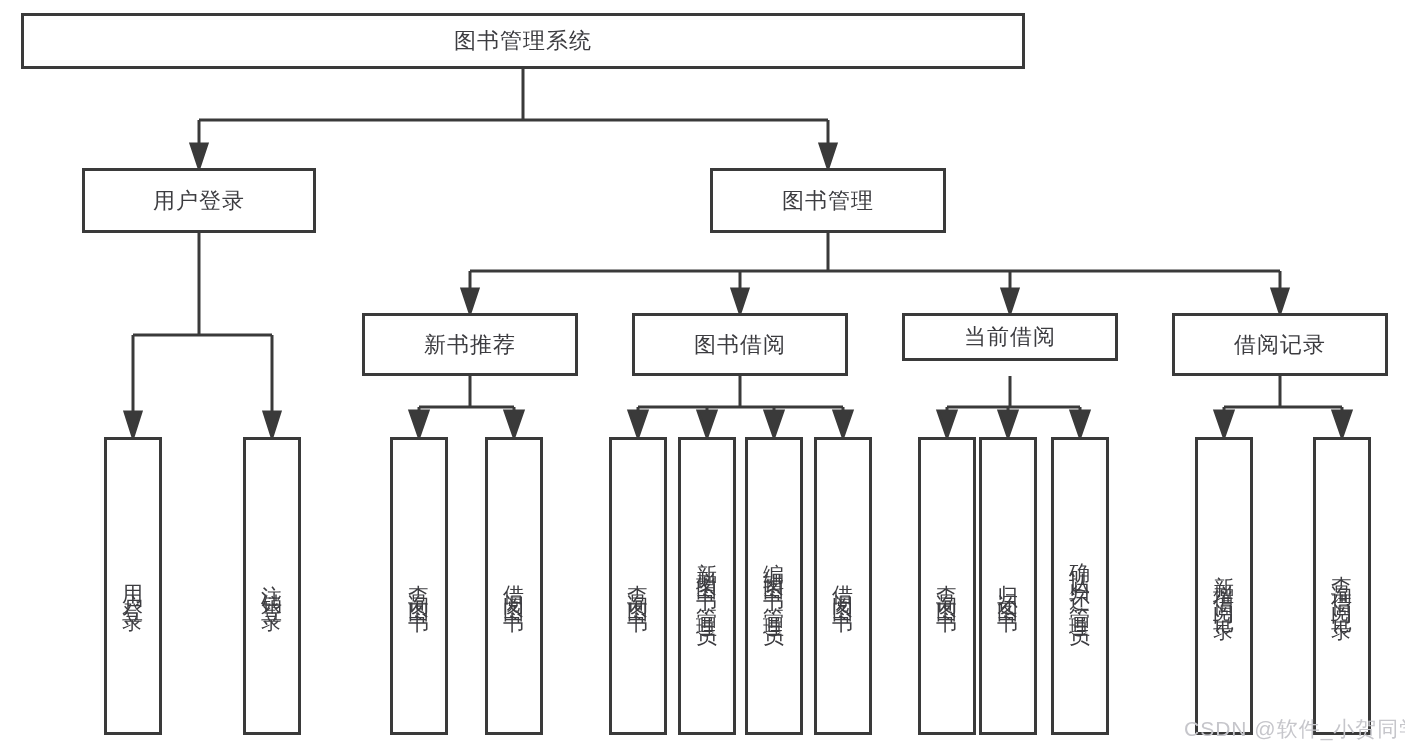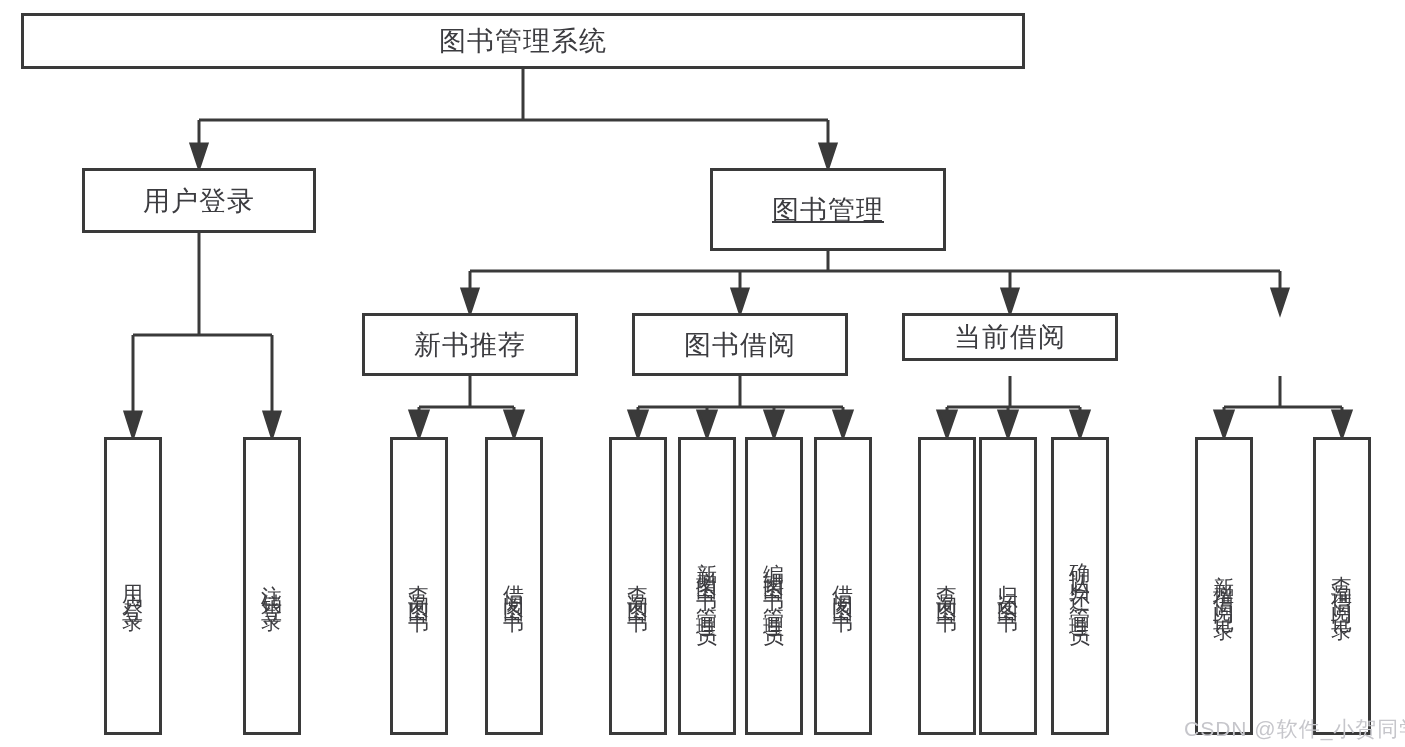--- a/index.html
+++ b/index.html
@@ -11,35 +11,35 @@
     overflow:hidden;
   }
   #connectors{position:absolute;left:0;top:0;width:1405px;height:747px;}
   .node{
     position:absolute;
     box-sizing:border-box;
     background:#ffffff;
     border:3px solid #3a3a3a;
     color:#3c3c40;
     display:flex;align-items:center;justify-content:center;
-    font-size:27px;
+    font-size:22px;
     letter-spacing:1px;
     white-space:nowrap;
   }
   .leaf{
     writing-mode:vertical-rl;
     font-size:21px;
     letter-spacing:9px;
     line-height:1;
   }
   
   .n-root{left:21px;top:13px;width:1004px;height:56px;}
   
   .n-userlogin{left:82px;top:168px;width:234px;height:65px;}
-  .n-bookmgmt{left:710px;top:168px;width:236px;height:83px;text-decoration:underline;}
+  .n-bookmgmt{left:710px;top:168px;width:236px;height:65px;}
   
   .n-l3a{left:362px;top:313px;width:216px;height:63px;}
   .n-l3b{left:632px;top:313px;width:216px;height:63px;}
   .n-l3c{left:902px;top:313px;width:216px;height:48px;}
   .n-l3d{left:1172px;top:313px;width:216px;height:63px;}
   
   .leaf{top:437px;width:58px;height:298px;}
   .n-lf1{left:104px;}  .n-lf2{left:243px;}
   .n-lf3{left:390px;}  .n-lf4{left:485px;}
   .n-lf5{left:609px;}  .n-lf6{left:678px;}
@@ -114,20 +114,21 @@
   </svg>
 
   <div class="node n-root">图书管理系统</div>
 
   <div class="node n-userlogin">用户登录</div>
   <div class="node n-bookmgmt">图书管理</div>
 
   <div class="node n-l3b">图书借阅</div>
   <div class="node n-l3a">新书推荐</div>
   <div class="node n-l3c">当前借阅</div>
+  <div class="node n-l3d">借阅记录</div>
 
   <div class="node leaf n-lf1">用户登录</div>
   <div class="node leaf n-lf2">注销登录</div>
 
   <div class="node leaf n-lf3">查询图书</div>
   <div class="node leaf n-lf4">借阅图书</div>
 
   <div class="node leaf n-lf5">查询图书</div>
   <div class="node leaf n-lf6">新增图书（管理员）</div>
   <div class="node leaf n-lf7">编辑图书（管理员）</div>

